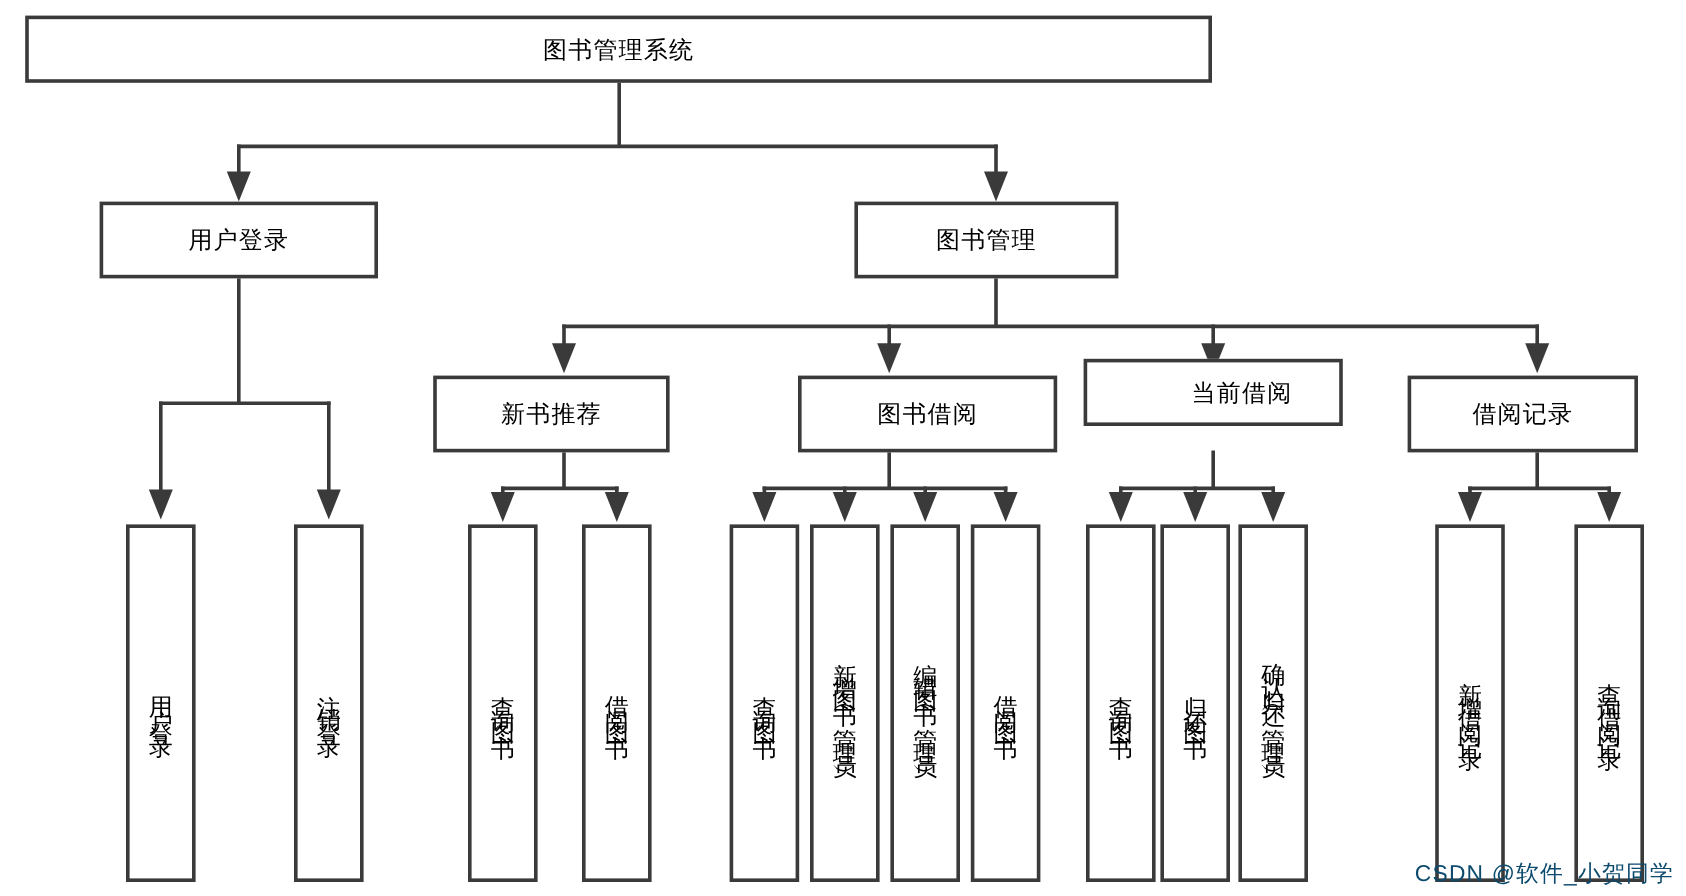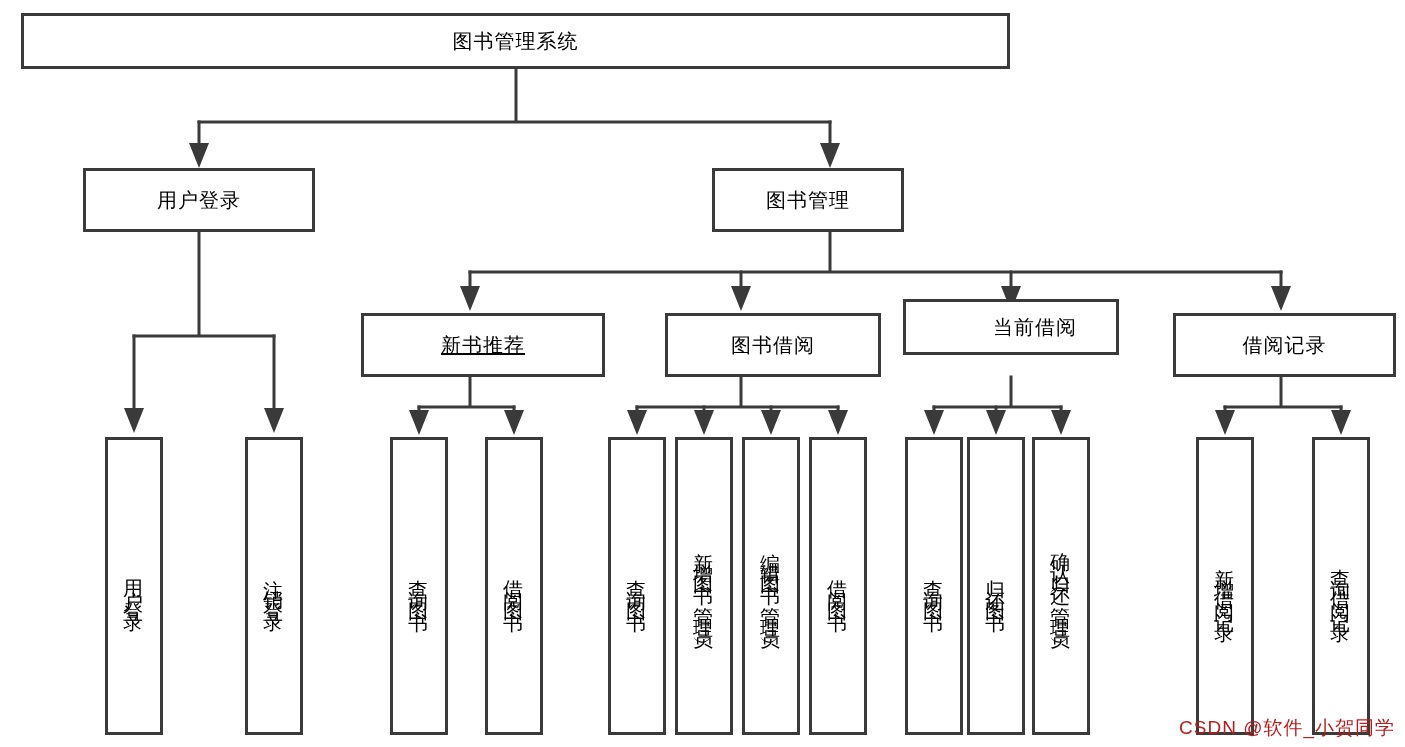--- a/index.html
+++ b/index.html
@@ -45,21 +45,21 @@
     writing-mode: vertical-rl;
     text-orientation: mixed;
     letter-spacing: 11px;
     white-space: nowrap;
   }
   .watermark {
     position: absolute;
     right: 10px;
     bottom: 6px;
     font-size: 19px;
-    color: #b91c1c;
+    color: #0c4a6e;
     z-index: 3;
     letter-spacing: 1px;
   }
 </style>
 </head>
 <body>
 
 <div id="canvas">
 
   <svg id="wires" width="1405" height="747" viewBox="0 0 1405 747">
@@ -106,34 +106,34 @@
     </g>
   </svg>
 
   <div class="box hbox" style="left:21px; top:13px; width:989px; height:56px;">
     <span>图书管理系统</span>
   </div>
 
   <div class="box hbox" style="left:83px; top:168px; width:232px; height:64px;">
     <span>用户登录</span>
   </div>
-  <div class="box hbox" style="left:712px; top:168px; width:192px; height:64px;text-align:right;">
+  <div class="box hbox" style="left:712px; top:168px; width:220px; height:64px;text-align:right;">
     <span>图书管理</span>
   </div>
 
-  <div class="box hbox" style="left:361px; top:313px; width:244px; height:64px;text-decoration:underline;">
+  <div class="box hbox" style="left:361px; top:313px; width:197px; height:64px;">
     <span>新书推荐</span>
   </div>
   <div class="box hbox" style="left:633px; top:313px; width:216px; height:64px;margin-left:32px;">
     <span>图书借阅</span>
   </div>
   <div class="box hbox" style="left:903px; top:299px; width:216px; height:56px;padding-left:48px;">
     <span>当前借阅</span>
   </div>
-  <div class="box hbox" style="left:1173px; top:313px; width:223px; height:64px;">
+  <div class="box hbox" style="left:1173px; top:313px; width:192px; height:64px;">
     <span>借阅记录</span>
   </div>
 
   <div class="box vbox" style="left:105px; top:437px;">
     <span class="vtext">用户登录</span>
   </div>
   <div class="box vbox" style="left:245px; top:437px;">
     <span class="vtext">注销登录</span>
   </div>
 

